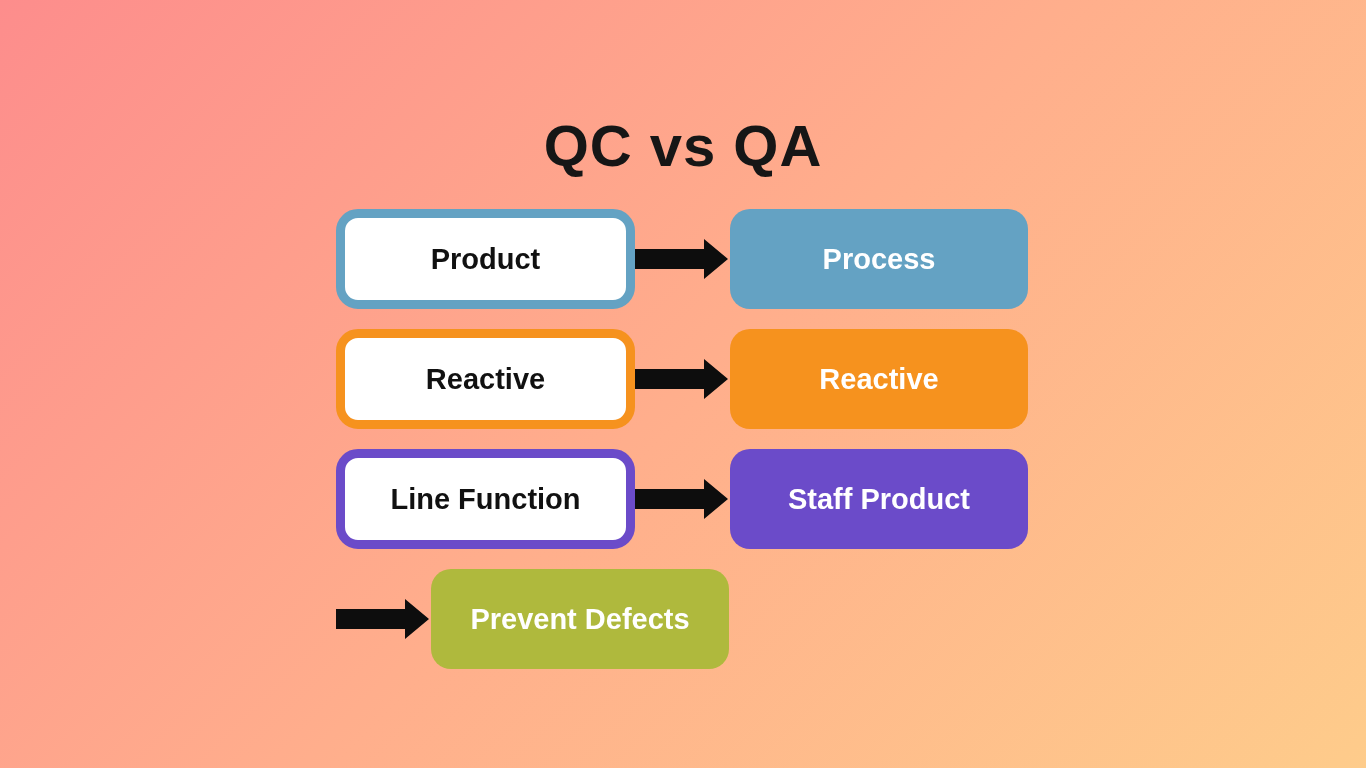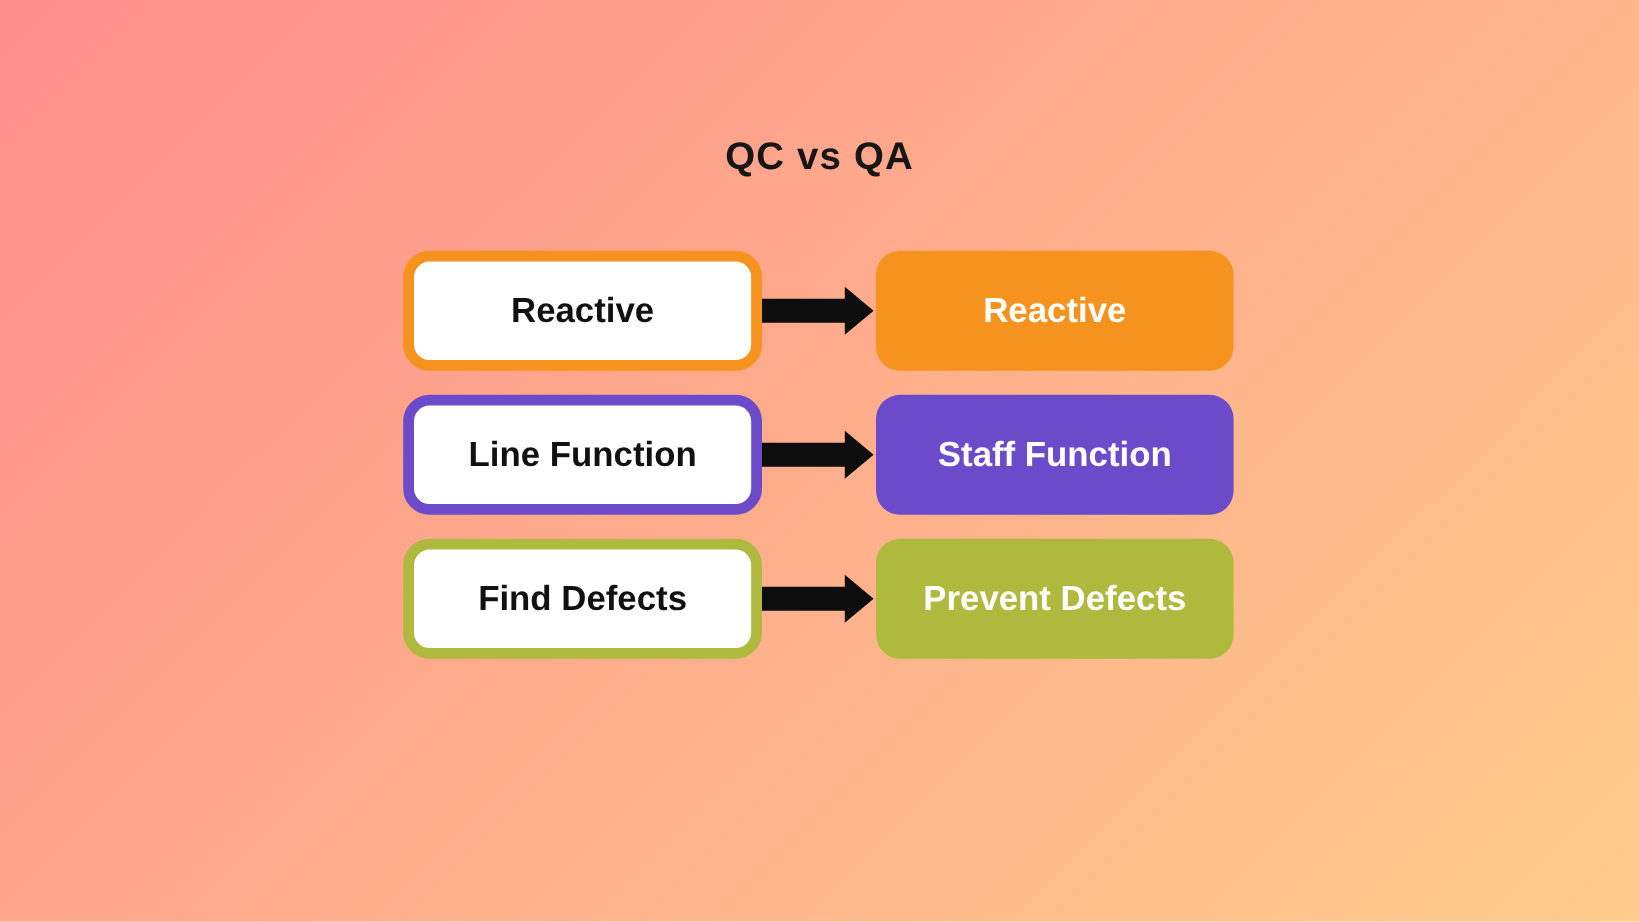--- a/index.html
+++ b/index.html
@@ -14,21 +14,21 @@
     font-family: "Liberation Sans", sans-serif;
     background: linear-gradient(135deg, var(--bg1, #fd8d8c) 0%, var(--bg2, #ffae8c) 50%, var(--bg3, #fecc8b) 100%);
   }
   .title {
     position: absolute;
     top: 112px;
     left: 0;
     right: 0;
     margin: 0;
     text-align: center;
-    font-size: 32px;
+    font-size: 58px;
     font-weight: 800;
     letter-spacing: 1px;
     color: #161616;
   }
   .diagram {
     position: absolute;
     top: 209px;
     left: 336px;
   }
   .row {
@@ -76,20 +76,33 @@
     display: block;
   }
 </style>
 </head>
 <body style="--bg1: #FD8D8C; --bg2: #FFAE8C; --bg3: #FECC8B;">
 
 <h1 class="title">QC vs QA</h1>
 
 <section class="diagram">
 
+  <div class="row">
+    <div class="box box-left" style="color: rgb(100, 162, 195); --leftFill: #FFFFFF;">
+      <span class="box-label">Product</span>
+    </div>
+    <div class="arrow-wrap" style="color: rgb(13, 13, 13);">
+      <svg width="95" height="44" viewBox="0 0 95 44" aria-hidden="true">
+        <polygon points="0,12 69,12 69,2 93,22 69,42 69,32 0,32" fill="currentColor"></polygon>
+      </svg>
+    </div>
+    <div class="box box-right" style="background-color: rgb(100, 162, 195);">
+      <span class="box-label">Process</span>
+    </div>
+  </div>
 
   <div class="row">
     <div class="box box-left" style="color: rgb(246, 146, 30); text-align: center; --leftFill: #FFFFFF;">
       <span class="box-label">Reactive</span>
     </div>
     <div class="arrow-wrap" style="color: rgb(13, 13, 13);">
       <svg width="95" height="44" viewBox="0 0 95 44" aria-hidden="true">
         <polygon points="0,12 69,12 69,2 93,22 69,42 69,32 0,32" fill="currentColor"></polygon>
       </svg>
     </div>
@@ -101,28 +114,25 @@
   <div class="row">
     <div class="box box-left" style="color: rgb(107, 75, 201); --leftFill: #FFFFFF;">
       <span class="box-label">Line Function</span>
     </div>
     <div class="arrow-wrap" style="color: rgb(13, 13, 13);">
       <svg width="95" height="44" viewBox="0 0 95 44" aria-hidden="true">
         <polygon points="0,12 69,12 69,2 93,22 69,42 69,32 0,32" fill="currentColor"></polygon>
       </svg>
     </div>
     <div class="box box-right" style="background-color: rgb(107, 75, 201);">
-      <span class="box-label">Staff Function</span>
+      <span class="box-label">Staff Product</span>
     </div>
   </div>
 
   <div class="row">
-    <div class="box box-left" style="color: rgb(175, 185, 61); --leftFill: #FFFFFF;">
-      <span class="box-label">Find Defects</span>
-    </div>
     <div class="arrow-wrap" style="color: rgb(13, 13, 13);">
       <svg width="95" height="44" viewBox="0 0 95 44" aria-hidden="true">
         <polygon points="0,12 69,12 69,2 93,22 69,42 69,32 0,32" fill="currentColor"></polygon>
       </svg>
     </div>
     <div class="box box-right" style="background-color: rgb(175, 185, 61);">
       <span class="box-label">Prevent Defects</span>
     </div>
   </div>
 

